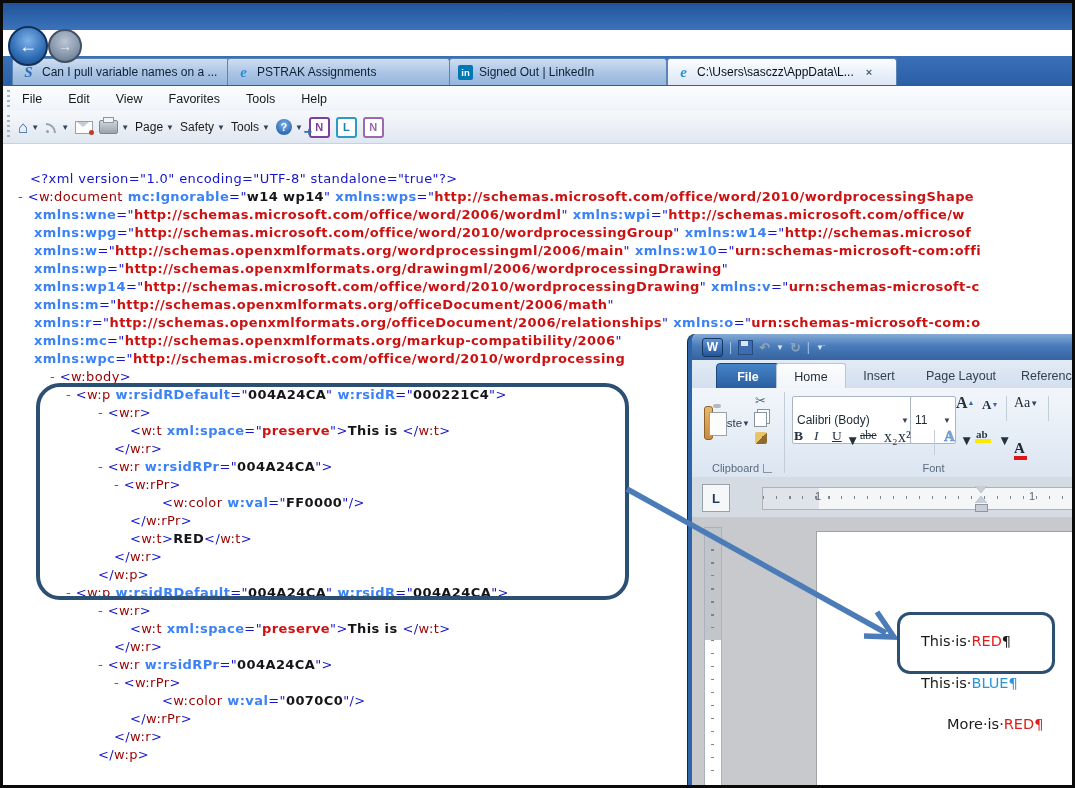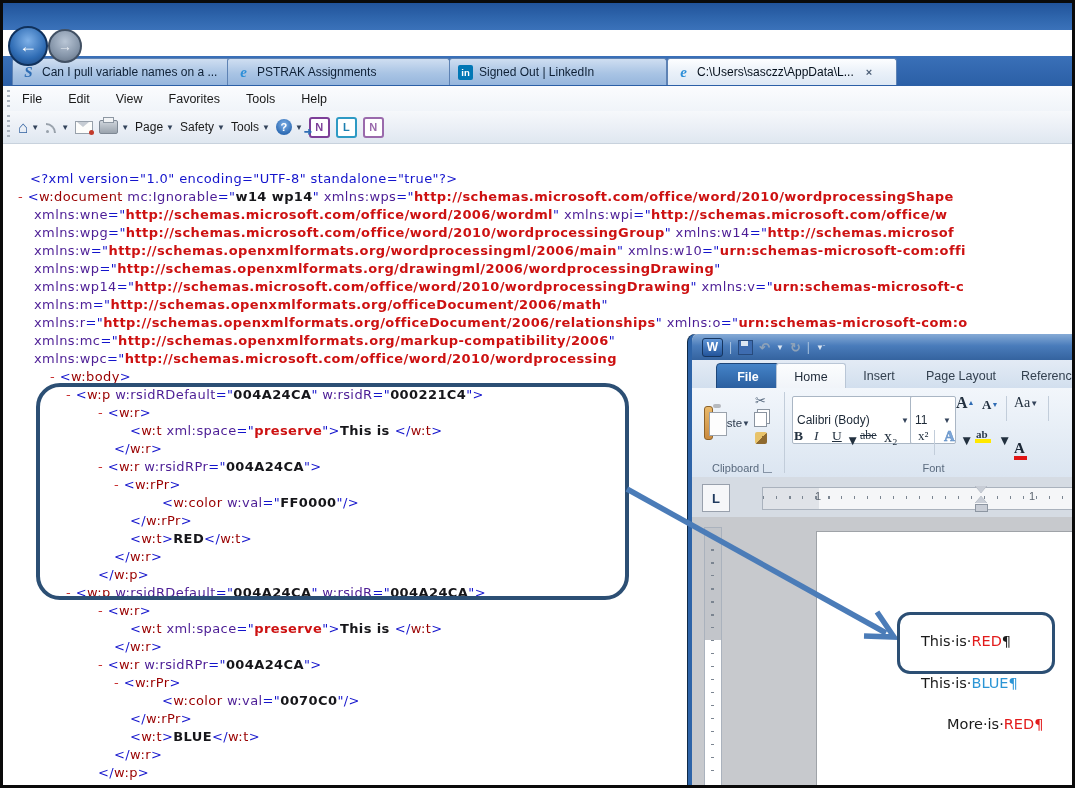--- a/index.html
+++ b/index.html
@@ -62,21 +62,21 @@
   .onenote1::before{content:"➜";position:absolute;left:-7px;bottom:-1px;color:#2f6cb4;font-size:10px;}
   .lync{border:2px solid #2e9ac4;color:#1d7fb0;}
   .onenote2{border:2px solid #9a6aac;color:#9a6aac;}
 
   
   .xml{position:absolute;left:0;top:170px;width:100%;z-index:1;
     font-family:"DejaVu Sans",sans-serif;font-size:13px;letter-spacing:.4px;}
   .xline{height:18px;line-height:18px;white-space:nowrap;overflow:hidden;}
   .c-m{color:#1414cc;}
   .c-t{color:#990000;}
-  .c-a{color:#4c1d95;}
+  .c-a{color:#3b82f6;font-weight:bold;}
   .c-v{color:#16161a;font-weight:bold;}
   .c-u{color:#cd1111;font-weight:bold;}
   .c-x{color:#16161a;font-weight:bold;}
   .c-d{color:#c83232;}
   .c-k{color:#1b1b1b;}
   .c-r{color:#e21b1b;}
   .c-b{color:#2b95d5;}
 
   .xmlbox{position:absolute;left:36px;top:383px;width:585px;height:209px;border:4px solid #2c4f74;
     border-radius:24px;z-index:5;}
@@ -262,21 +262,20 @@
       <div class="xline" style="padding-left: 114px;"><span class="c-m">&lt;/</span><span class="c-t">w:r</span><span class="c-m">&gt;</span></div>
       <div class="xline" style="padding-left: 98px;"><span class="c-m">&lt;/</span><span class="c-t">w:p</span><span class="c-m">&gt;</span></div>
       <div class="xline" style="padding-left: 66px;"><span class="c-d">- </span><span class="c-m">&lt;</span><span class="c-t">w:p</span><span class="c-a"> w:rsidRDefault</span><span class="c-m">="</span><span class="c-v">004A24CA</span><span class="c-m">"</span><span class="c-a"> w:rsidR</span><span class="c-m">="</span><span class="c-v">004A24CA</span><span class="c-m">"&gt;</span></div>
       <div class="xline" style="padding-left: 98px;"><span class="c-d">- </span><span class="c-m">&lt;</span><span class="c-t">w:r</span><span class="c-m">&gt;</span></div>
       <div class="xline" style="padding-left: 130px;"><span class="c-m">&lt;</span><span class="c-t">w:t</span><span class="c-a"> xml:space</span><span class="c-m">="</span><span class="c-u">preserve</span><span class="c-m">"&gt;</span><span class="c-x">This is </span><span class="c-m">&lt;/</span><span class="c-t">w:t</span><span class="c-m">&gt;</span></div>
       <div class="xline" style="padding-left: 114px;"><span class="c-m">&lt;/</span><span class="c-t">w:r</span><span class="c-m">&gt;</span></div>
       <div class="xline" style="padding-left: 98px;"><span class="c-d">- </span><span class="c-m">&lt;</span><span class="c-t">w:r</span><span class="c-a"> w:rsidRPr</span><span class="c-m">="</span><span class="c-v">004A24CA</span><span class="c-m">"&gt;</span></div>
       <div class="xline" style="padding-left: 114px;"><span class="c-d">- </span><span class="c-m">&lt;</span><span class="c-t">w:rPr</span><span class="c-m">&gt;</span></div>
       <div class="xline" style="padding-left: 162px;"><span class="c-m">&lt;</span><span class="c-t">w:color</span><span class="c-a"> w:val</span><span class="c-m">="</span><span class="c-v">0070C0</span><span class="c-m">"/&gt;</span></div>
       <div class="xline" style="padding-left: 130px;"><span class="c-m">&lt;/</span><span class="c-t">w:rPr</span><span class="c-m">&gt;</span></div>
-      <div class="xline" style="padding-left: 130px;"><span class="c-m">&lt;</span><span class="c-t">w:t</span><span class="c-m">&gt;</span><span class="c-x">BLUE</span><span class="c-m">&lt;/</span><span class="c-t">w:t</span><span class="c-m">&gt;</span></div>
       <div class="xline" style="padding-left: 114px;"><span class="c-m">&lt;/</span><span class="c-t">w:r</span><span class="c-m">&gt;</span></div>
       <div class="xline" style="padding-left: 98px;"><span class="c-m">&lt;/</span><span class="c-t">w:p</span><span class="c-m">&gt;</span></div>
     </div>
 
   <div class="xmlbox"></div>
 
   <div class="word">
     <div class="wtitle">
       <span class="wlogo">W</span>
       <span class="qsep">|</span>
@@ -333,21 +332,21 @@
           <span class="dd">▼</span>
         </div>
       <div class="vsep" style="left:356px;top:8px;bottom:56px;"></div>
 
       <div class="fbtn r2" style="left:102px;font-weight:bold;">B</div>
       <div class="fbtn r2" style="left:122px;font-style:italic;">I</div>
       <div class="fbtn r2 uline" style="left:140px;">U</div>
       <div class="fbtn r2 dd" style="left:154px;top:45px;">▼</div>
       <div class="fbtn r2 strike" style="left:168px;font-size:12px;">abe</div>
       <div class="fbtn r2" style="left:192px;font-size:16px;">x₂</div>
-      <div class="fbtn r2" style="left:226px;font-size:13px;">x²</div>
+      <div class="fbtn r2" style="left:206px;font-size:16px;">x²</div>
       <div class="vsep" style="left:242px;top:42px;bottom:22px;"></div>
       <div class="fbtn r2 aglow" style="left:252px;font-size:15px;">A</div>
       <div class="fbtn r2 dd" style="left:268px;top:45px;">▼</div>
       <div class="fbtn r2 hl" style="left:284px;">ab</div>
       <div class="fbtn r2 dd" style="left:306px;top:45px;">▼</div>
       <div class="fbtn r2 fcolor" style="left:322px;font-size:15px;">A</div>
       <div class="grouplabel" style="left:96px;right:0;justify-content:center;">
         <span>Font</span>
       </div>
     </div>

